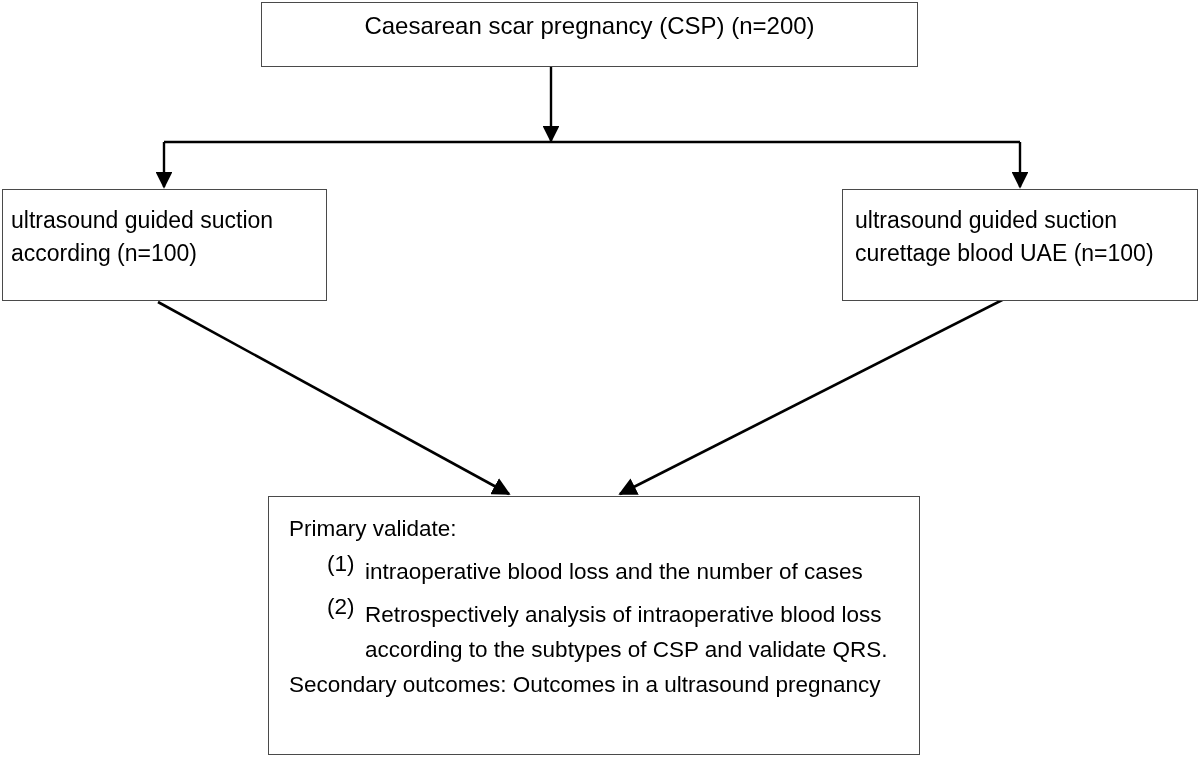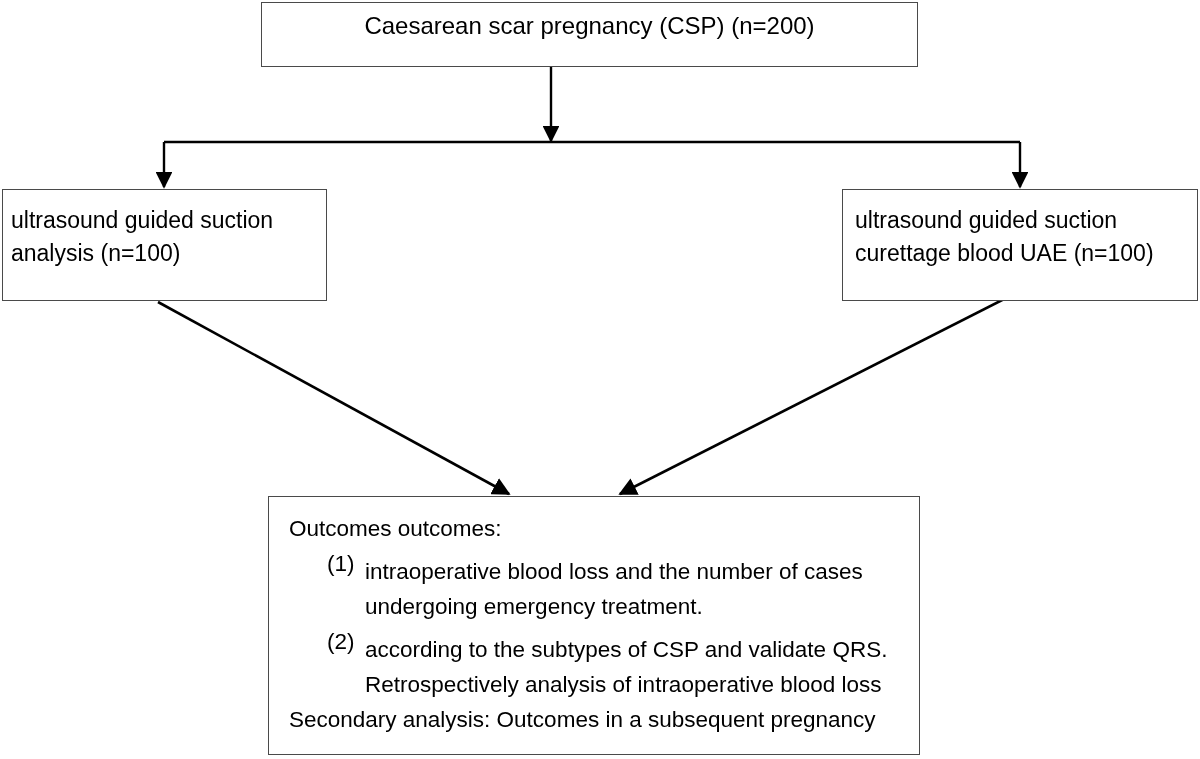--- a/index.html
+++ b/index.html
@@ -143,46 +143,45 @@
     <line x1="158" y1="302" x2="509" y2="494" stroke="#000000" stroke-width="2.6" marker-end="url(#arrowhead)"></line>
 
     <line x1="1026" y1="288" x2="620" y2="494" stroke="#000000" stroke-width="2.6" marker-end="url(#arrowhead)"></line>
   </svg>
 
   <div class="node" id="node-top">
     <div class="node-text">Caesarean scar pregnancy (CSP) (n=200)</div>
   </div>
 
   <div class="node" id="node-left">
-    <div class="node-text"><span>ultrasound guided suction</span><br><span>analysis (n=100)</span></div>
+    <div class="node-text"><span>ultrasound guided suction</span><br><span>according (n=100)</span></div>
   </div>
 
   <div class="node" id="node-right">
     <div class="node-text"><span>ultrasound guided suction</span><br><span>curettage blood UAE (n=100)</span></div>
   </div>
 
   <div class="node" id="node-outcomes">
     <div class="outcomes-body">
 
-      <div class="out-line">Outcomes outcomes:</div>
+      <div class="out-line">Primary validate:</div>
 
       <div class="out-item">
         <span class="out-marker">(1)</span>
         <span class="out-item-text">
           <span class="cont">intraoperative blood loss and the number of cases</span>
-          <span class="cont">undergoing emergency treatment.</span>
         </span>
       </div>
 
       <div class="out-item">
         <span class="out-marker">(2)</span>
         <span class="out-item-text">
+          <span class="cont">Retrospectively analysis of intraoperative blood loss</span>
           <span class="cont">according to the subtypes of CSP and validate QRS.</span>
-          <span class="cont">Retrospectively analysis of intraoperative blood loss</span>
         </span>
       </div>
 
-      <div class="out-line">Secondary analysis: Outcomes in a subsequent pregnancy</div>
+      <div class="out-line">Secondary outcomes: Outcomes in a ultrasound pregnancy</div>
 
     </div>
   </div>
 
 </div>
 
 </body></html>

